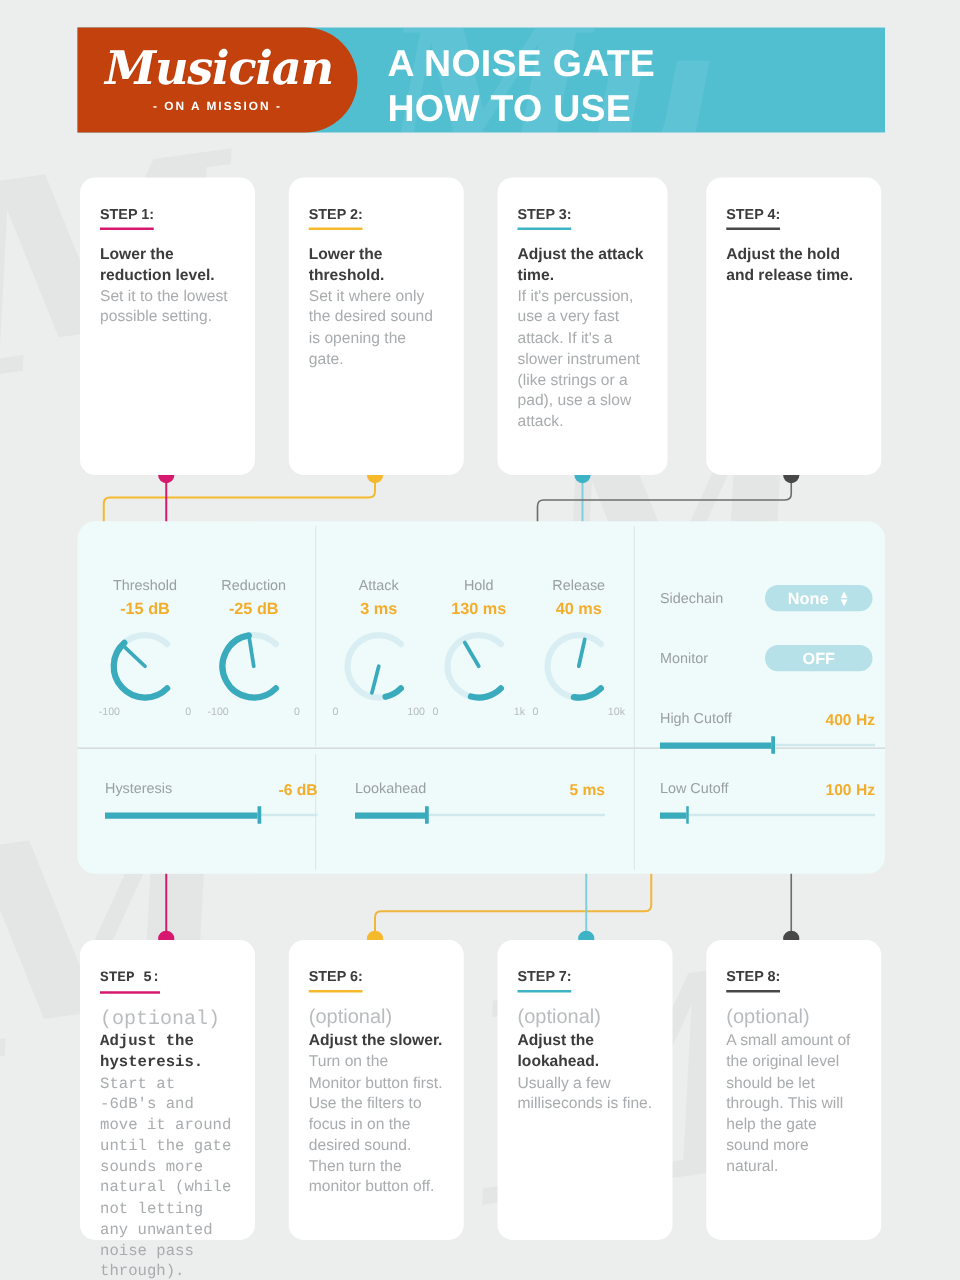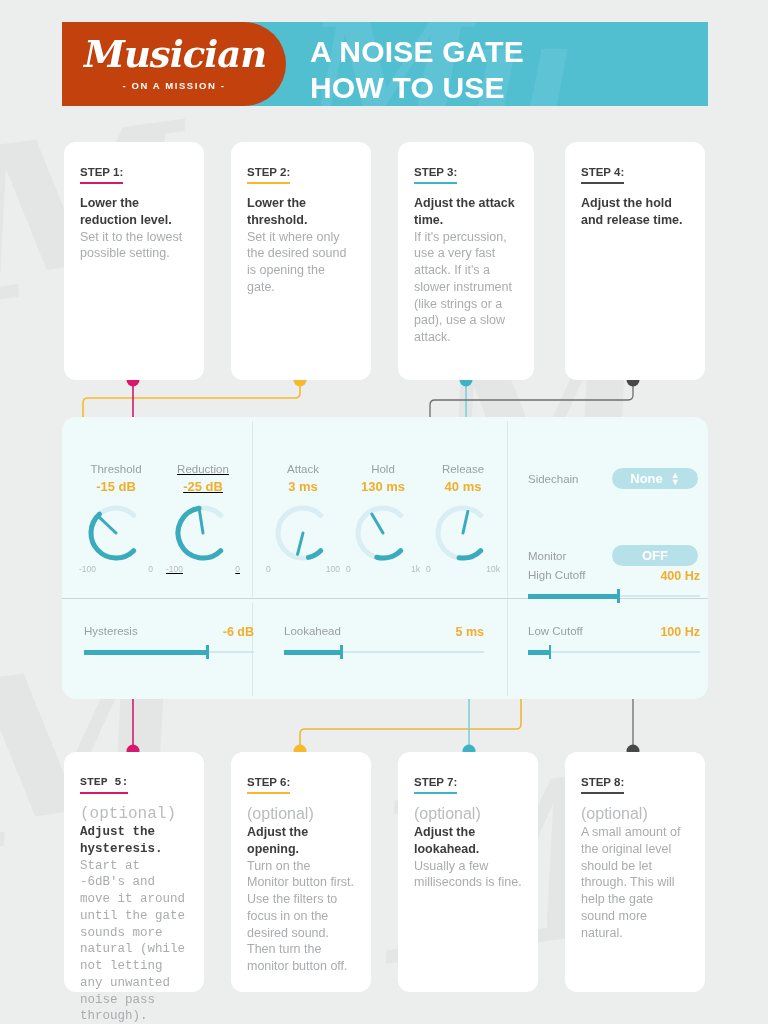--- a/index.html
+++ b/index.html
@@ -206,21 +206,21 @@
         <div class="knob-wrap"><svg width="58" height="58" viewBox="0 0 58 58">
             <path d="M 46.68 46.68 A 25 25 0 1 1 46.68 11.32" fill="none" stroke="#d9eef2" stroke-width="5" stroke-linecap="round"></path>
             <path d="M 46.68 46.68 A 25 25 0 1 1 12.47 10.25" fill="none" stroke="#3aabbd" stroke-width="5" stroke-linecap="round"></path>
             <line x1="29" y1="29" x2="12.96" y2="13.94" stroke="#3aabbd" stroke-width="3" stroke-linecap="round"></line>
           </svg></div>
         <div class="knob-ticks" style="padding:0 9px;">
           <span>-100</span>
           <span>0</span>
         </div>
       </div>
-    <div class="knob-col" id="kc1" style="left:95px;  top:46px; width:92px;text-decoration:underline;">
+    <div class="knob-col" id="kc1" style="left:95px;  top:46px; width:92px;">
         <div class="knob-name">Reduction</div>
         <div class="knob-val">-25 dB</div>
         <div class="knob-wrap"><svg width="58" height="58" viewBox="0 0 58 58">
             <path d="M 46.68 46.68 A 25 25 0 1 1 46.68 11.32" fill="none" stroke="#d9eef2" stroke-width="5" stroke-linecap="round"></path>
             <path d="M 46.68 46.68 A 25 25 0 1 1 25.09 4.31" fill="none" stroke="#3aabbd" stroke-width="5" stroke-linecap="round"></path>
             <line x1="29" y1="29" x2="25.56" y2="7.27" stroke="#3aabbd" stroke-width="3" stroke-linecap="round"></line>
           </svg></div>
         <div class="knob-ticks" style="padding:0 9px;">
           <span>-100</span>
           <span>0</span>
@@ -267,21 +267,21 @@
       </div>
 
     <div class="ctl-row" style="left:466px; top:51px; width:170px;">
       <span class="ctl-label">Sidechain</span>
       <div class="pill" style="width:86px; height:21px; margin-left:auto;">
         <span>None</span>
         <span class="spin">▲<br>▼</span>
       </div>
     </div>
 
-    <div class="ctl-row" style="left:466px; top:99px; width:170px;margin-top:29px;">
+    <div class="ctl-row" style="left:466px; top:99px; width:170px;">
       <span class="ctl-label">Monitor</span>
       <div class="pill" style="width:86px; height:21px; margin-left:auto;">
         <span>OFF</span>
       </div>
     </div>
 
     <div class="rowctl" style="left:466px; top:152px; width:172px;">
       <span class="lbl">High Cutoff</span>
       <span class="val">400 Hz</span>
       <div class="slider" style="top:26px;">
@@ -318,21 +318,21 @@
 
   <div class="card" style="left:64px;  top:752px; width:140px; height:240px;font-family:Liberation Mono, monospace;">
     <div class="steplabel" style="border-bottom-color: rgb(214, 24, 111);">STEP 5:</div>
     <div class="optional">(optional)</div>
     <div class="headline">Adjust the hysteresis.</div>
     <div class="body">Start at -6dB's and move it around until the gate sounds more natural (while not letting any unwanted noise pass through).</div>
   </div>
   <div class="card" style="left:231px; top:752px; width:140px; height:240px;">
     <div class="steplabel" style="border-bottom-color: rgb(246, 185, 44);">STEP 6:</div>
     <div class="optional">(optional)</div>
-    <div class="headline">Adjust the opening.</div>
+    <div class="headline">Adjust the slower.</div>
     <div class="body">Turn on the Monitor button first. Use the filters to focus in on the desired sound. Then turn the monitor button off.</div>
   </div>
   <div class="card" style="left:398px; top:752px; width:140px; height:240px;">
     <div class="steplabel" style="border-bottom-color: rgb(63, 179, 198);">STEP 7:</div>
     <div class="optional">(optional)</div>
     <div class="headline">Adjust the lookahead.</div>
     <div class="body">Usually a few milliseconds is fine.</div>
   </div>
   <div class="card" style="left:565px; top:752px; width:140px; height:240px;">
     <div class="steplabel" style="border-bottom-color: rgb(72, 72, 72);">STEP 8:</div>

